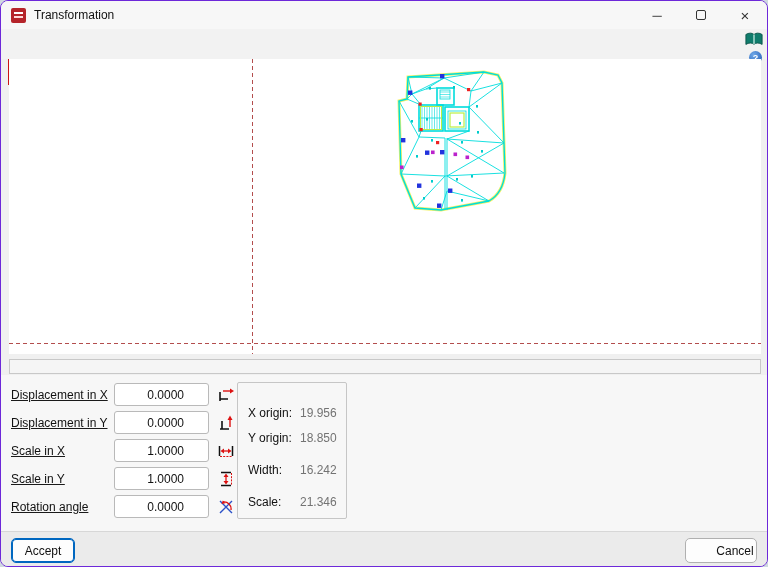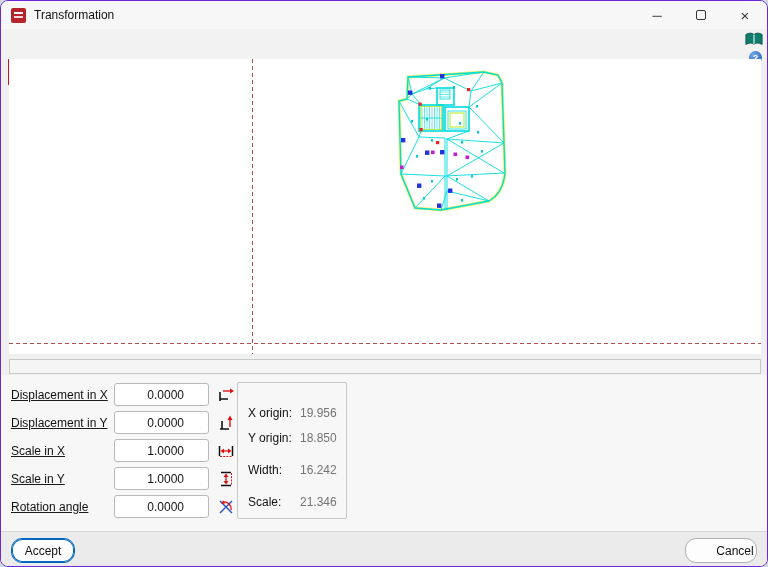--- a/index.html
+++ b/index.html
@@ -37,21 +37,21 @@
   .frow label{ width:100px; font-size:12px; color:#111; }
   .frow input{ position:absolute; left:103px; width:95px; height:23px; border:1px solid #b9b9b9; border-radius:3px;
     text-align:right; padding-right:24px; font-size:12px; font-family:"Liberation Sans",sans-serif; background:#fff; color:#111; }
   .ficon{ position:absolute; left:206px; width:18px; height:18px; }
   .groupbox{ position:absolute; left:236px; top:7px; width:110px; height:137px; border:1px solid #c6c6c6; border-radius:2px; }
   .groupbox .legend{ position:absolute; left:6px; top:-8px; background:#f7f7f7; padding:0 4px; font-size:12px; color:#111; }
   .dimrow{ position:absolute; left:10px; display:flex; }
   .dimrow .dlab{ width:52px; color:#111; } .dimrow .dval{ color:#737373; }
   
   .bottombar{ position:absolute; left:0; top:530px; width:100%; height:37px; background:#ebebeb; border-top:1px solid #d7d7d7; }
-  .btn{ position:absolute; top:6px; height:25px; background:#fdfdfd; border:1px solid #b0b0b0; border-radius:11px;
+  .btn{ position:absolute; top:6px; height:25px; background:#fdfdfd; border:1px solid #b0b0b0; border-radius:5px;
     font-size:12px; font-family:"Liberation Sans",sans-serif; color:#111; display:flex; align-items:center; justify-content:center; }
   .btn-accept{ left:10px; width:64px; border:1px solid #0067c0; box-shadow:0 0 0 1px #0067c0 inset; }
   .btn-cancel{ right:10px; width:72px;padding-left:28px; }
 </style>
 </head>
 <body>
 
 <div class="window">
 
   <div class="titlebar">

